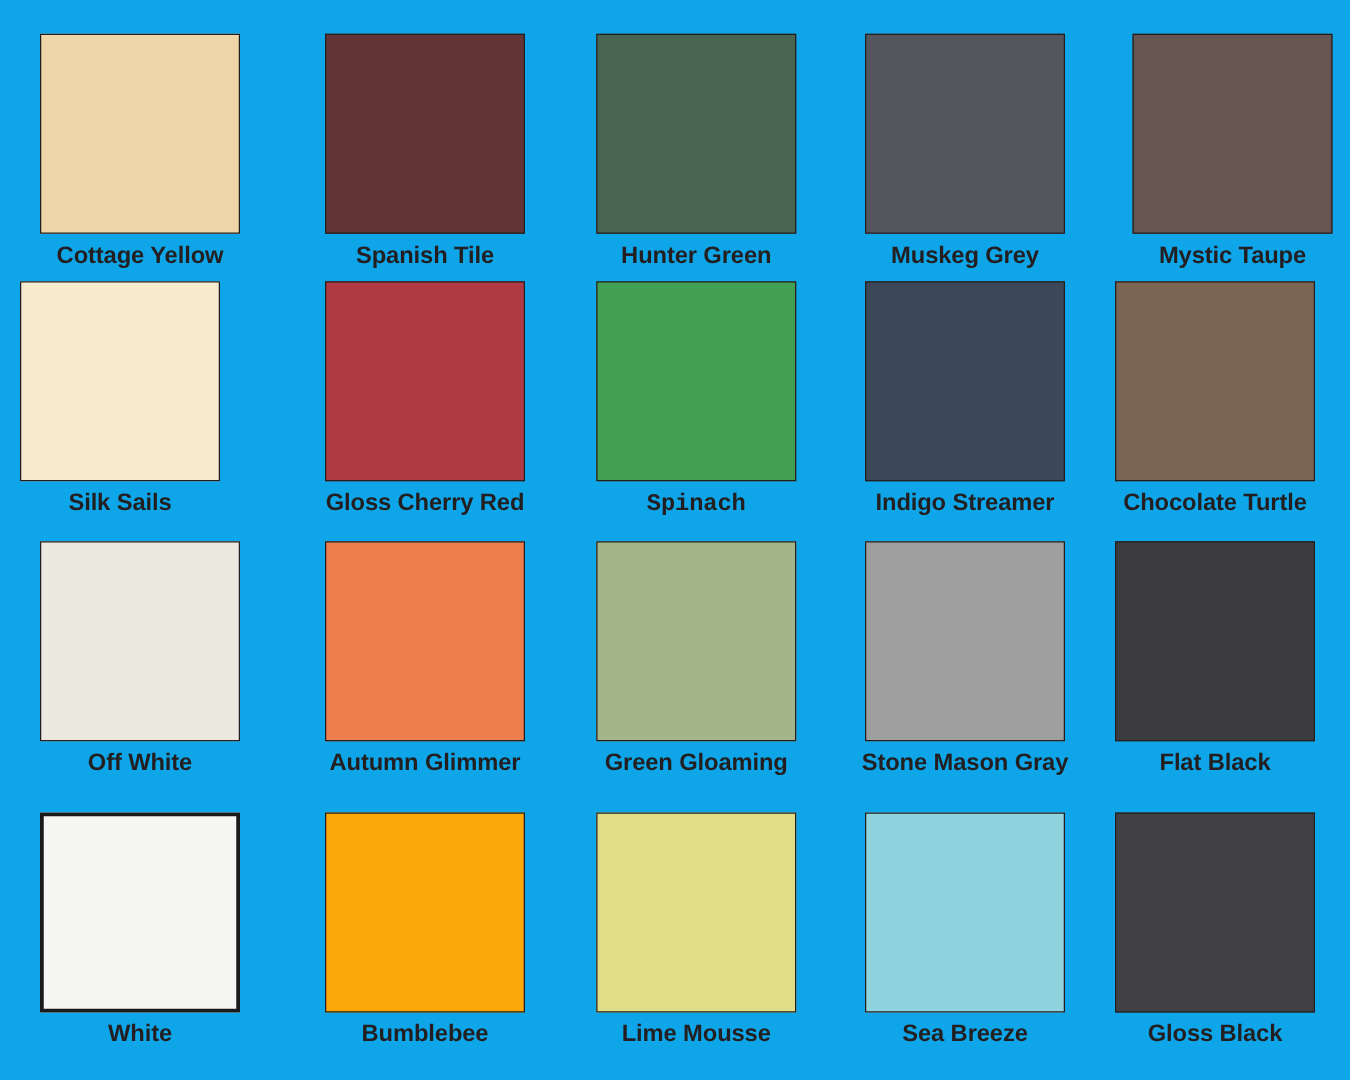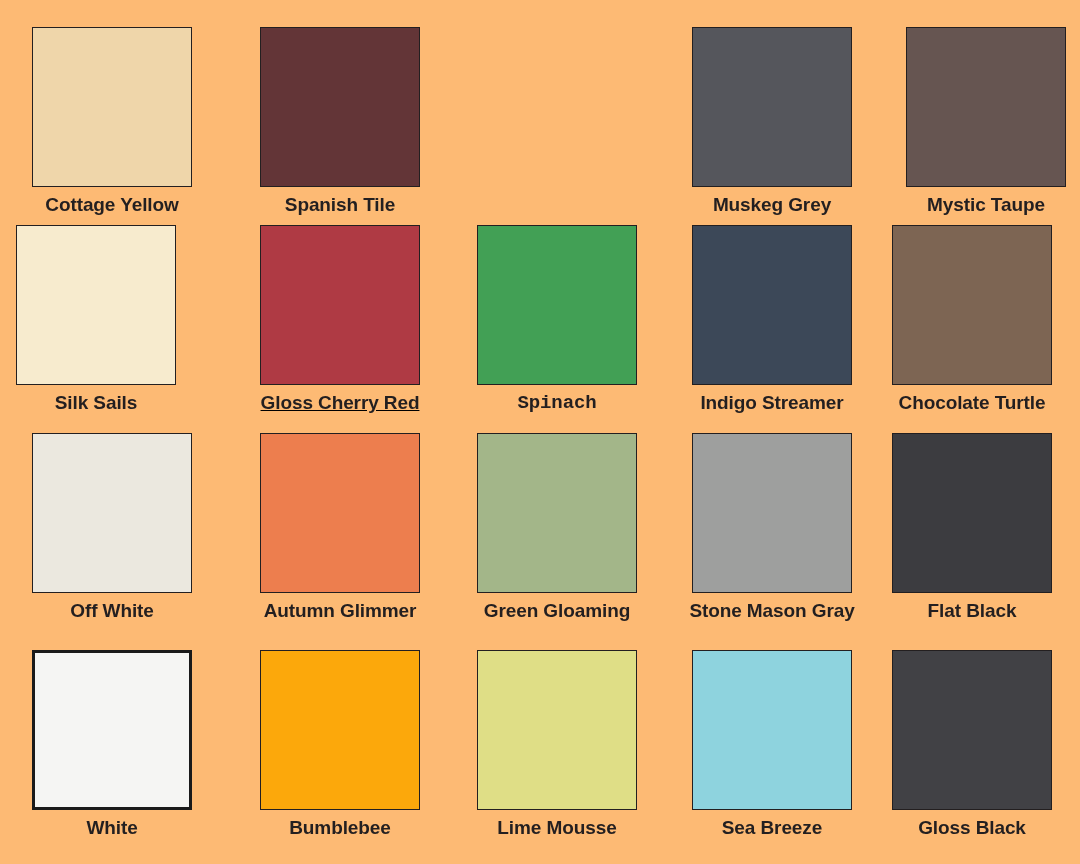--- a/index.html
+++ b/index.html
@@ -11,21 +11,21 @@
   body {
     width: 1080px;
     height: 864px;
     font-family: "Liberation Sans", sans-serif;
     overflow: hidden;
   }
   #swatch-grid {
     position: relative;
     width: 1080px;
     height: 864px;
-    background: #fdba74;
+    background: #0ea5e9;
   }
   .swatch-cell {
     position: absolute;
     display: flex;
     flex-direction: column;
     align-items: center;
     box-sizing: border-box;
   }
   .swatch-chip {
     width: 160px;
@@ -53,33 +53,37 @@
 
 <div id="swatch-grid">
     <div class="swatch-cell" style="left: 32px; top: 27px; width: 160px;">
       <div class="swatch-chip" title="Cottage Yellow" style="width: 160px; height: 160px; background: rgb(239, 214, 170); border-color: rgb(35, 31, 32);"></div>
       <div class="swatch-label" style="margin-top: 7px; color: rgb(35, 31, 32);">Cottage Yellow</div>
     </div>
     <div class="swatch-cell" style="left: 260px; top: 27px; width: 160px;">
       <div class="swatch-chip" title="Spanish Tile" style="width: 160px; height: 160px; background: rgb(99, 53, 55); border-color: rgb(35, 31, 32);"></div>
       <div class="swatch-label" style="margin-top: 7px; color: rgb(35, 31, 32);">Spanish Tile</div>
     </div>
+    <div class="swatch-cell" style="left: 477px; top: 27px; width: 160px;">
+      <div class="swatch-chip" title="Hunter Green" style="width: 160px; height: 160px; background: rgb(72, 101, 82); border-color: rgb(35, 31, 32);"></div>
+      <div class="swatch-label" style="margin-top: 7px; color: rgb(35, 31, 32);">Hunter Green</div>
+    </div>
     <div class="swatch-cell" style="left: 692px; top: 27px; width: 160px;">
       <div class="swatch-chip" title="Muskeg Grey" style="width: 160px; height: 160px; background: rgb(85, 86, 92); border-color: rgb(35, 31, 32);"></div>
       <div class="swatch-label" style="margin-top: 7px; color: rgb(35, 31, 32);">Muskeg Grey</div>
     </div>
     <div class="swatch-cell" style="left: 892px; top: 27px; width: 188px;">
       <div class="swatch-chip" title="Mystic Taupe" style="width: 160px; height: 160px; background: rgb(102, 85, 81); border-color: rgb(35, 31, 32);"></div>
       <div class="swatch-label" style="margin-top: 7px; color: rgb(35, 31, 32);">Mystic Taupe</div>
     </div>
     <div class="swatch-cell" style="left: 32px; top: 225px; width: 128px;">
       <div class="swatch-chip" title="Silk Sails" style="width: 160px; height: 160px; background: rgb(247, 235, 206); border-color: rgb(35, 31, 32);"></div>
       <div class="swatch-label" style="margin-top: 7px; color: rgb(35, 31, 32);">Silk Sails</div>
     </div>
-    <div class="swatch-cell" style="left: 260px; top: 225px; width: 160px; text-decoration: underline;">
+    <div class="swatch-cell" style="left: 260px; top: 225px; width: 160px;">
       <div class="swatch-chip" title="Gloss Cherry Red" style="width: 160px; height: 160px; background: rgb(175, 58, 68); border-color: rgb(35, 31, 32);"></div>
       <div class="swatch-label" style="margin-top: 7px; color: rgb(35, 31, 32);">Gloss Cherry Red</div>
     </div>
     <div class="swatch-cell" style="left: 477px; top: 225px; width: 160px;">
       <div class="swatch-chip" title="Spinach" style="width: 160px; height: 160px; background: rgb(66, 160, 85); border-color: rgb(35, 31, 32);"></div>
       <div class="swatch-label" style="margin-top: 7px; color: rgb(35, 31, 32); font-family: Liberation Mono, monospace;">Spinach</div>
     </div>
     <div class="swatch-cell" style="left: 692px; top: 225px; width: 160px;">
       <div class="swatch-chip" title="Indigo Streamer" style="width: 160px; height: 160px; background: rgb(60, 72, 88); border-color: rgb(35, 31, 32);"></div>
       <div class="swatch-label" style="margin-top: 7px; color: rgb(35, 31, 32);">Indigo Streamer</div>

